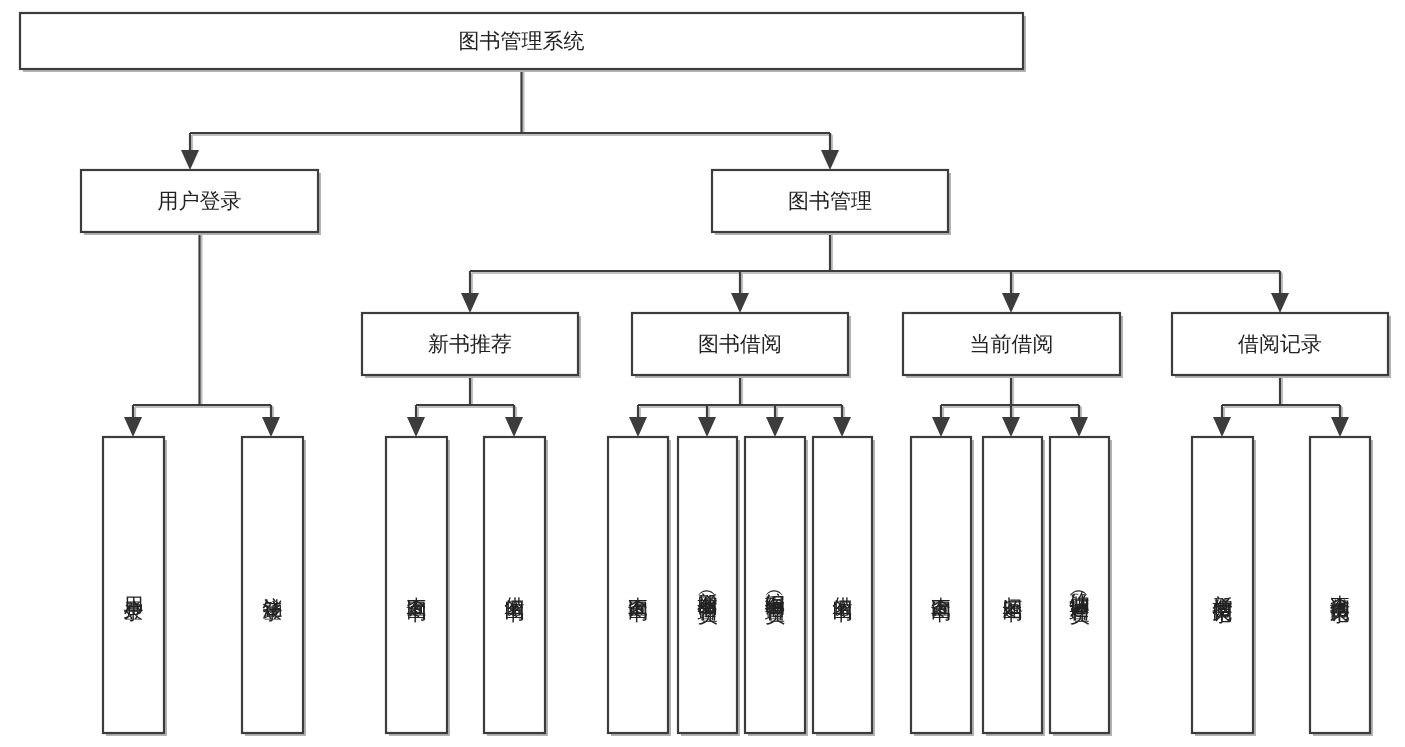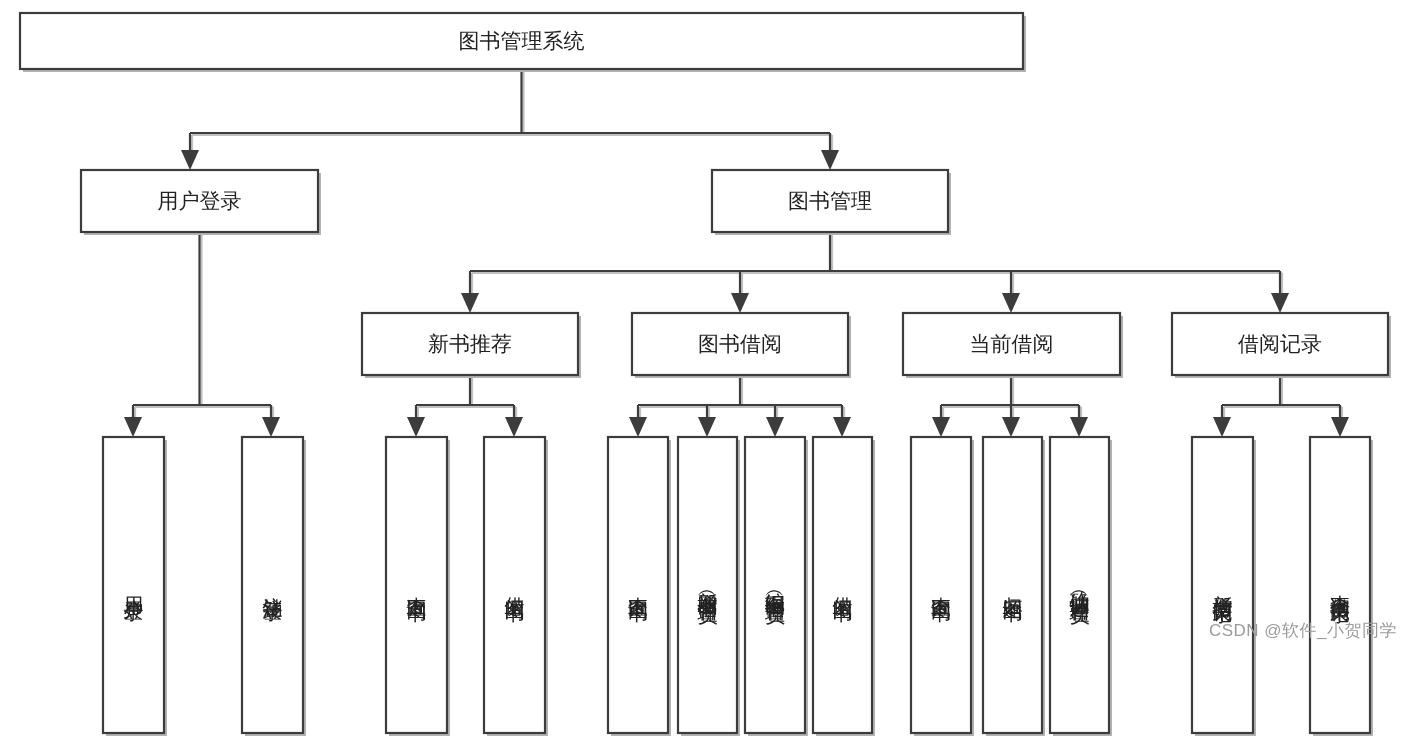--- a/index.html
+++ b/index.html
@@ -282,14 +282,13 @@
   <div class="node-label-v-wrap" style="left:1050px; top:437px; width:59px; height:296px;">
     <span class="node-label-v">确认归还（管理员）</span>
   </div>
   <div class="node-label-v-wrap" style="left:1192px; top:437px; width:61px; height:296px;">
     <span class="node-label-v">新增借阅记录</span>
   </div>
   <div class="node-label-v-wrap" style="left:1310px; top:437px; width:60px; height:296px;">
     <span class="node-label-v">查询借阅记录</span>
   </div>
 
-  <div class="watermark">CSDN @软件_小贺同学</div>
 </div>
 
 </body></html>

